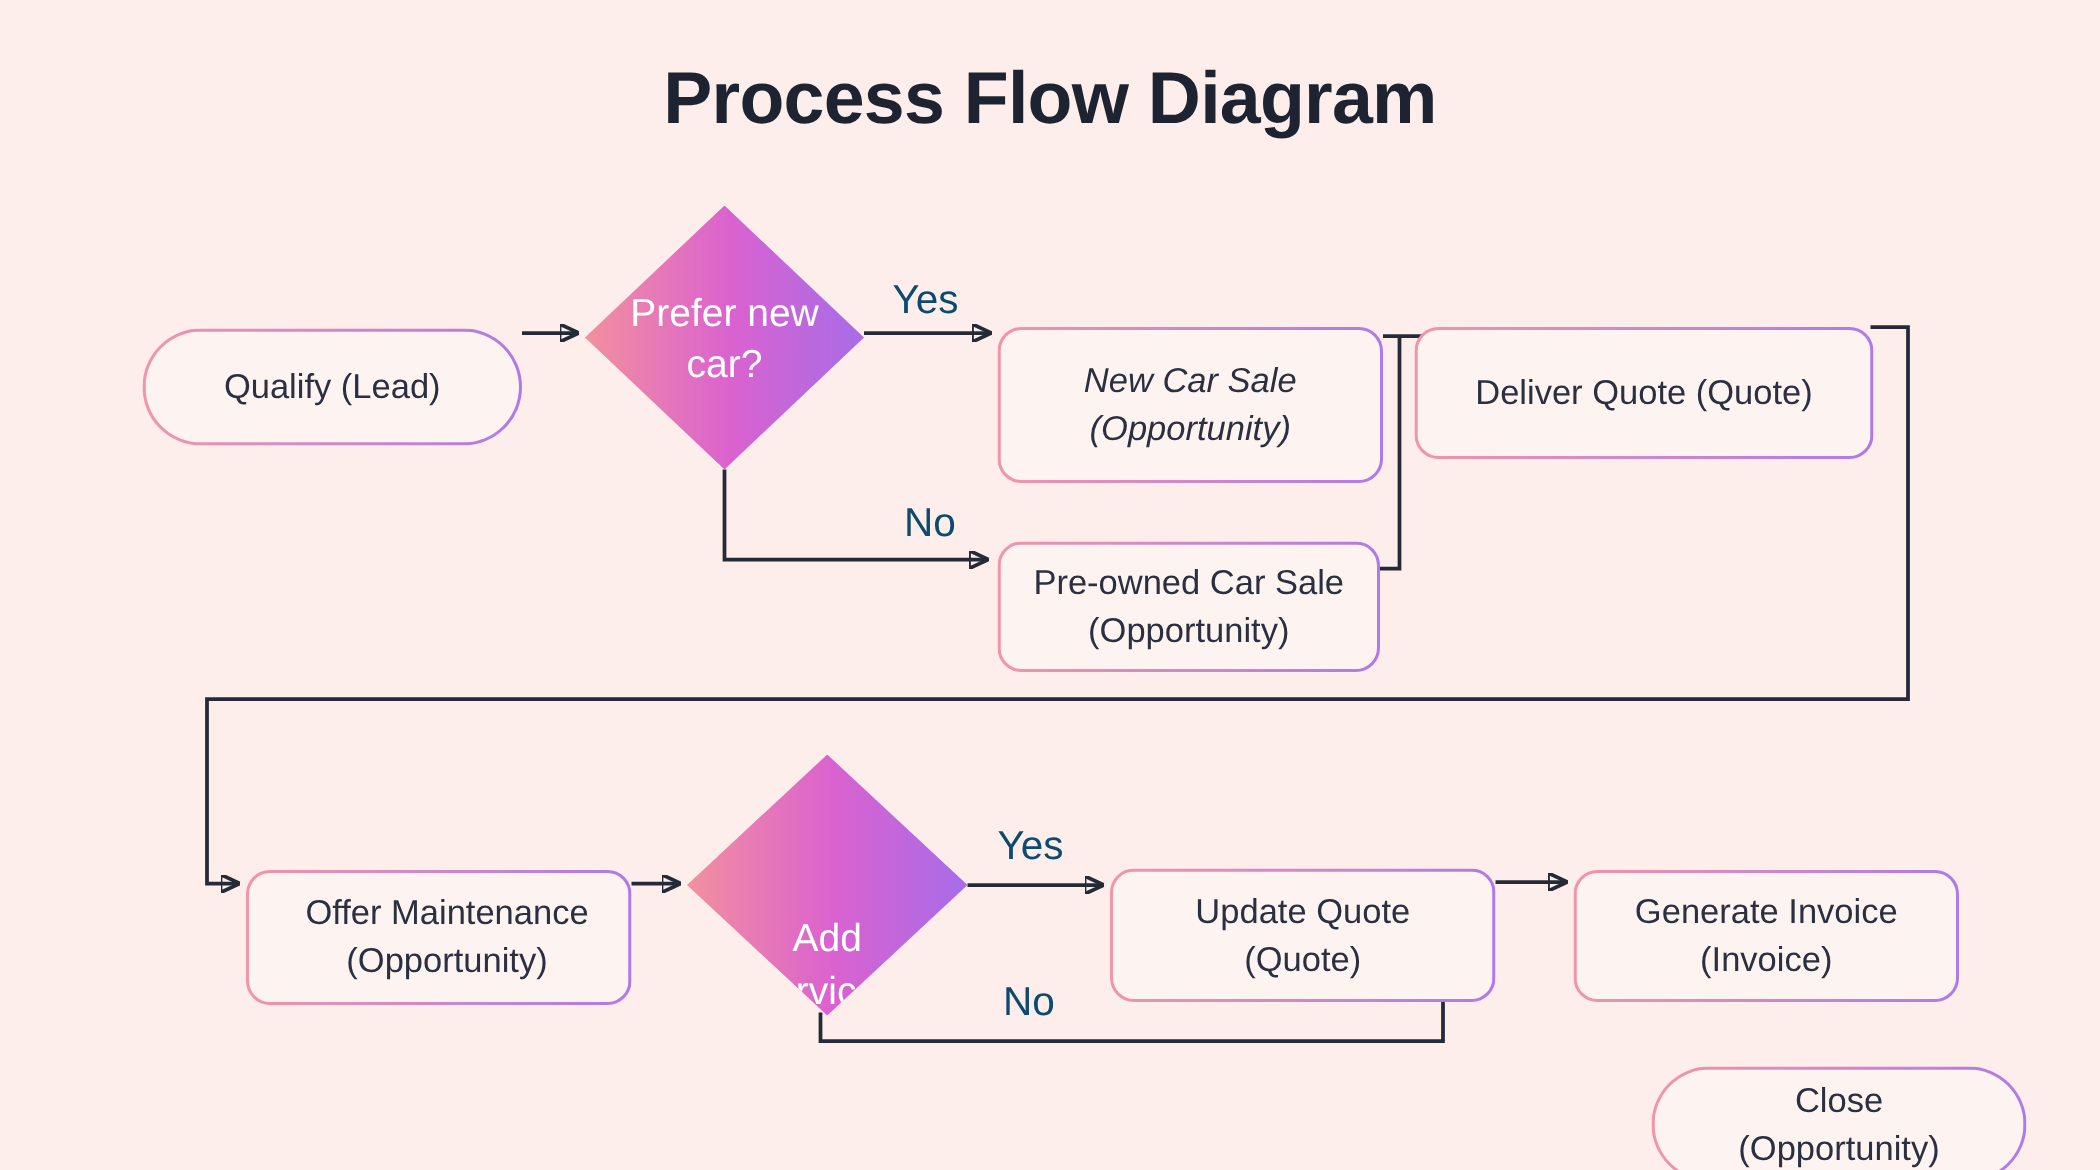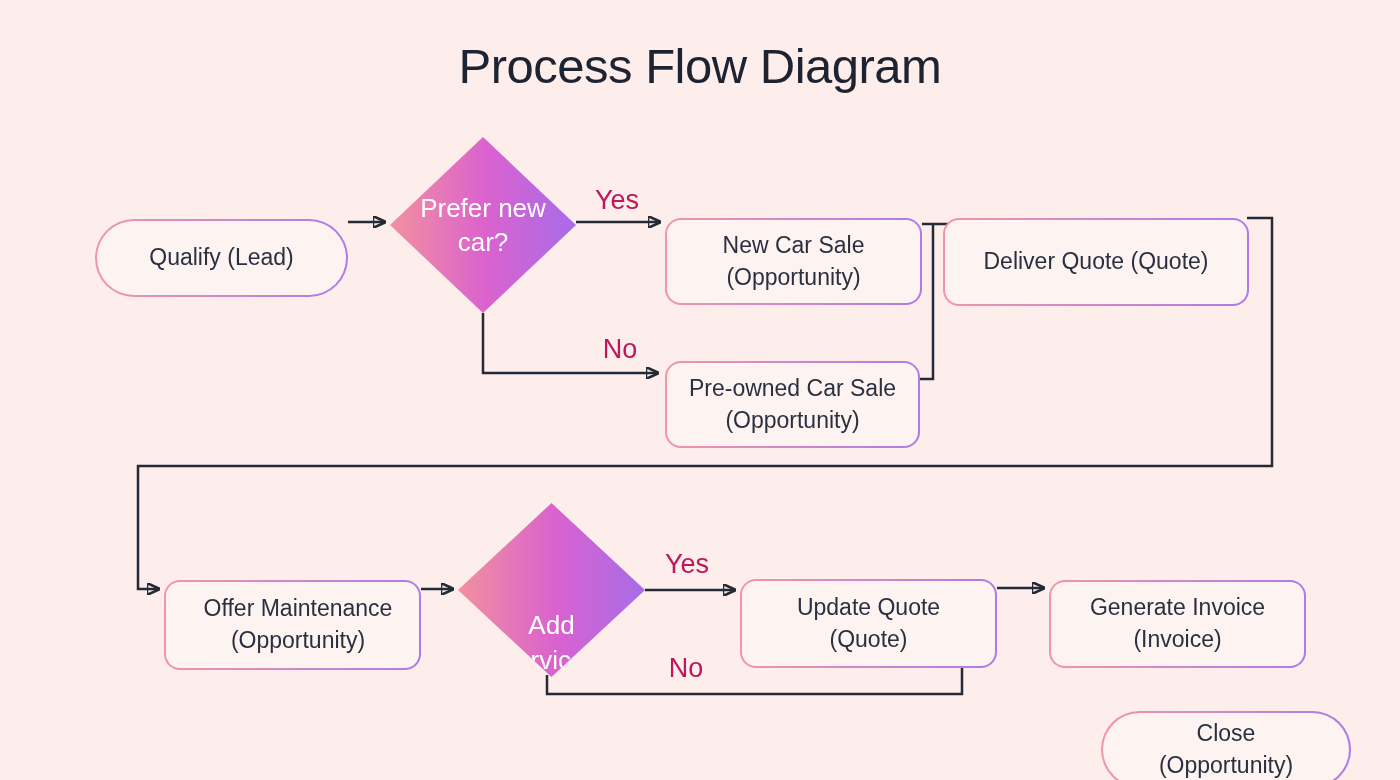--- a/index.html
+++ b/index.html
@@ -4,21 +4,21 @@
 <style>
   html,body { margin:0; padding:0; }
   .stage {
     position:relative; width:1400px; height:780px;
     background:#fdeeec; overflow:hidden;
     font-family:"Liberation Sans", sans-serif;
     color:#2a3040;
   }
   .title {
     position:absolute; left:0; right:0; top:42px;
-    text-align:center; font-size:49px; font-weight:normal;
+    text-align:center; font-size:49px; font-weight:bold;
     letter-spacing:-0.5px; color:#1d2330; line-height:1;
   }
   .node {
     position:absolute; display:flex; align-items:center; justify-content:center;
     text-align:center; font-size:23px; line-height:1.38; color:#2a3040;
     border:2px solid transparent; border-radius:16px;
     background:
       linear-gradient(#fdf3f1,#fdf3f1) padding-box,
       linear-gradient(90deg,#f295a9,#ae7ae9) border-box;
     box-sizing:border-box;
@@ -30,29 +30,29 @@
     text-align:center; font-size:26px; line-height:1.32; color:#ffffff;
     clip-path:polygon(50% 0, 100% 50%, 50% 100%, 0 50%);
     background:linear-gradient(90deg,#f2909e 0%,#da62cf 52%,#a76ce8 100%);
     box-sizing:border-box;
   }
   .diamond .inner { width:132px; }
   .node .inner { padding:0 20px; }
   .pill .inner { padding:0 26px; }
   .edge-label {
     position:absolute; transform:translate(-50%,-50%);
-    font-size:27px; color:#be185d; white-space:nowrap; line-height:1;
+    font-size:27px; color:#0c4a6e; white-space:nowrap; line-height:1;
   }
   svg.edges { position:absolute; left:0; top:0; width:1400px; height:780px; }
   svg.edges path { fill:none; stroke:#242b37; stroke-width:2.5; }
 
   
   #n-qualify  { left:95px;  top:181px; width:253px; height:78px; }
   #n-prefer   { left:390px; top:137px; width:186px; height:176px; }
-  #n-newcar   { left:665px; top:180px; width:257px; height:87px; }
+  #n-newcar   { left:665px; top:180px; width:257px; height:104px;font-style:italic; }
   #n-deliver  { left:943px; top:180px; width:306px; height:88px; }
   #n-preowned { left:665px; top:323px; width:255px; height:87px; }
   #n-offer    { left:164px; top:542px; width:257px; height:90px;padding-left:11px; }
   #n-addsvc   { left:458px; top:503px; width:187px; height:174px;align-items:flex-end; }
   #n-update   { left:740px; top:541px; width:257px; height:89px; }
   #n-invoice  { left:1049px;top:542px; width:257px; height:88px; }
   #n-close    { left:1101px;top:673px; width:250px; height:77px; }
 
   #lbl-yes1 { left:617px; top:200px; }
   #lbl-no1  { left:620px; top:349px; }

